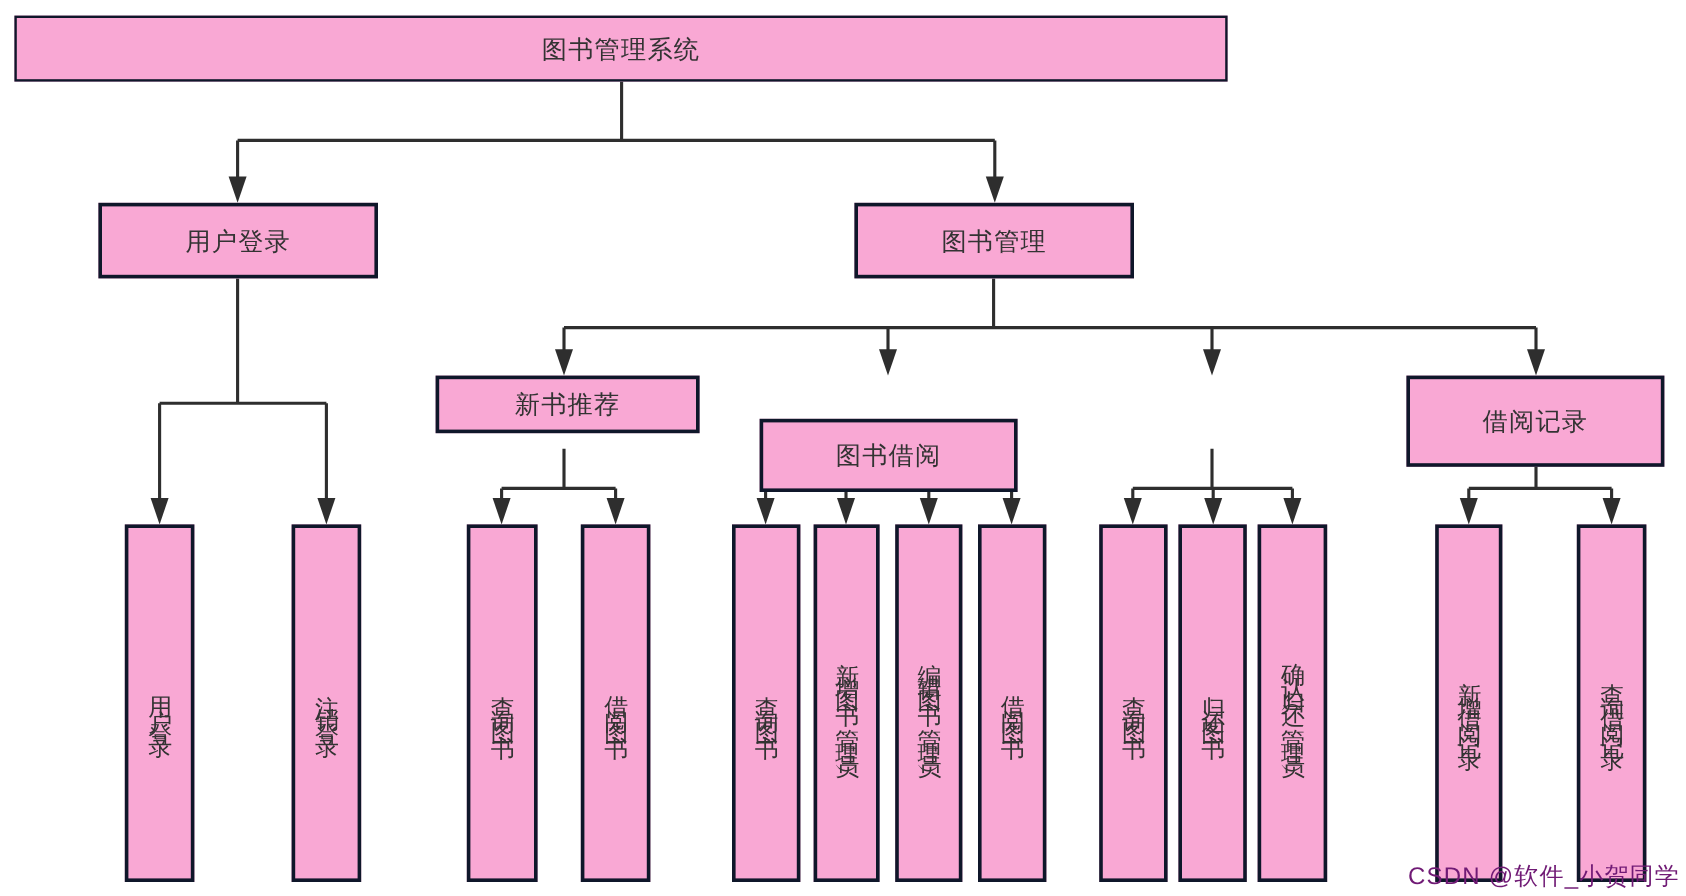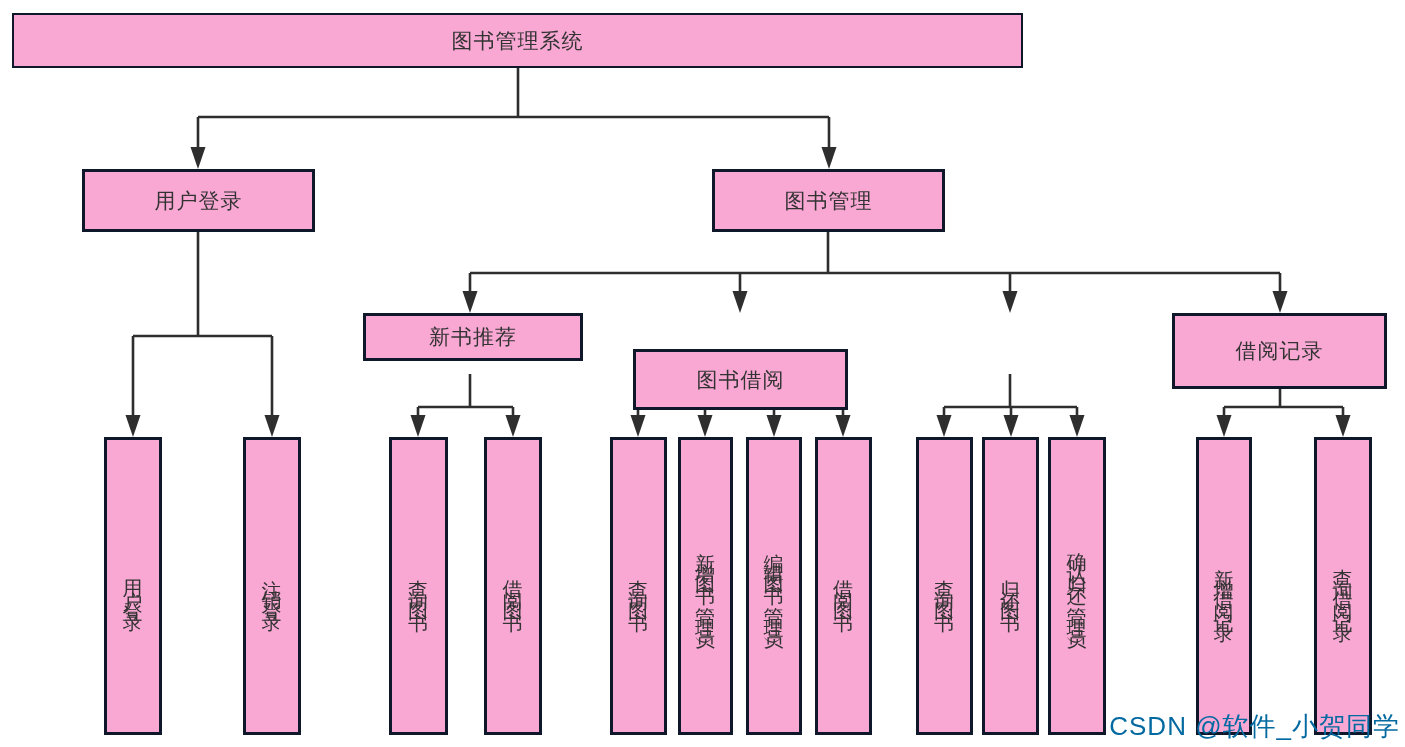--- a/index.html
+++ b/index.html
@@ -40,22 +40,22 @@
   .vtext {
     writing-mode: vertical-rl;
     text-orientation: mixed;
     letter-spacing: 11px;
     line-height: 1;
   }
   .watermark {
     position: absolute;
     right: 5px;
     bottom: 3px;
-    font-size: 26px;
-    color: #0369a1;
+    font-size: 20px;
+    color: #701a75;
     letter-spacing: 1px;
     z-index: 5;
   }
 </style>
 </head>
 <body>
 
 <div id="stage">
 
   <svg id="wires" viewBox="0 0 1405 747" xmlns="http://www.w3.org/2000/svg" aria-hidden="true">

